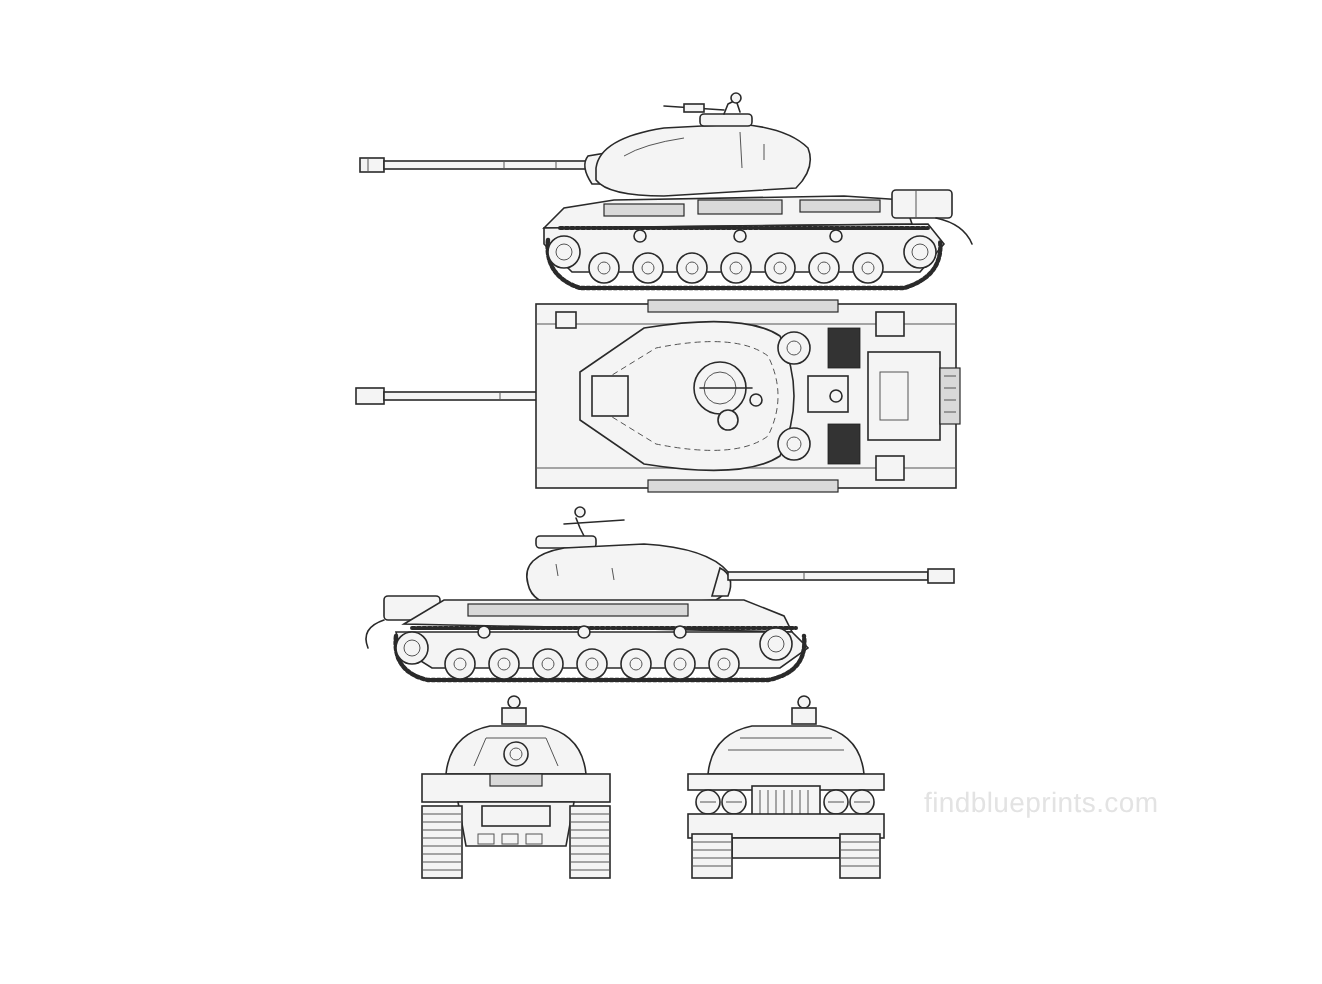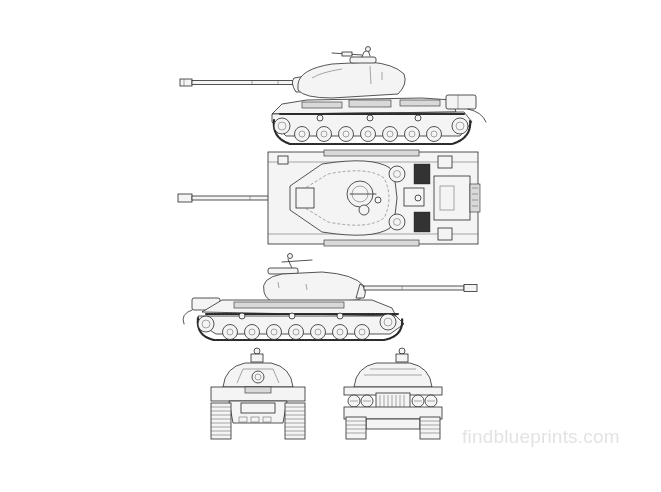--- a/index.html
+++ b/index.html
@@ -4,21 +4,21 @@
   <style>
     html, body { margin: 0; padding: 0; background: #ffffff; }
     body { width: 661px; height: 492px; position: relative; overflow: hidden; font-family: "Liberation Sans", sans-serif; }
     .view { position: absolute; }
     .view svg { display: block; overflow: visible; }
     .ln { fill: none; stroke: #2a2a2a; stroke-width: 0.8; stroke-linejoin: round; stroke-linecap: round; }
     .lt { fill: none; stroke: #555; stroke-width: 0.5; }
     .fl { fill: #f4f4f4; stroke: #2a2a2a; stroke-width: 0.8; }
     .gr { fill: #d9d9d9; stroke: #2a2a2a; stroke-width: 0.6; }
     .dk { fill: #333; stroke: #222; stroke-width: 0.4; }
-    .watermark { position: absolute; left: 462px; top: 393px; font-size: 19px; color: #e3e3e3; letter-spacing: 0.2px; white-space: nowrap; margin-top: 33px; }
+    .watermark { position: absolute; left: 462px; top: 393px; font-size: 14px; color: #e3e3e3; letter-spacing: 0.2px; white-space: nowrap; }
   </style>
 </head>
 <body>
 
 <div class="view" style="left:172px; top:52px;">
   <svg width="330" height="100" viewBox="0 0 330 100">
 
     <rect class="fl" x="8" y="27" width="12" height="7"></rect>
     <line class="lt" x1="12" y1="27" x2="12" y2="34"></line>
     <rect class="fl" x="20" y="28.5" width="105" height="4"></rect>

